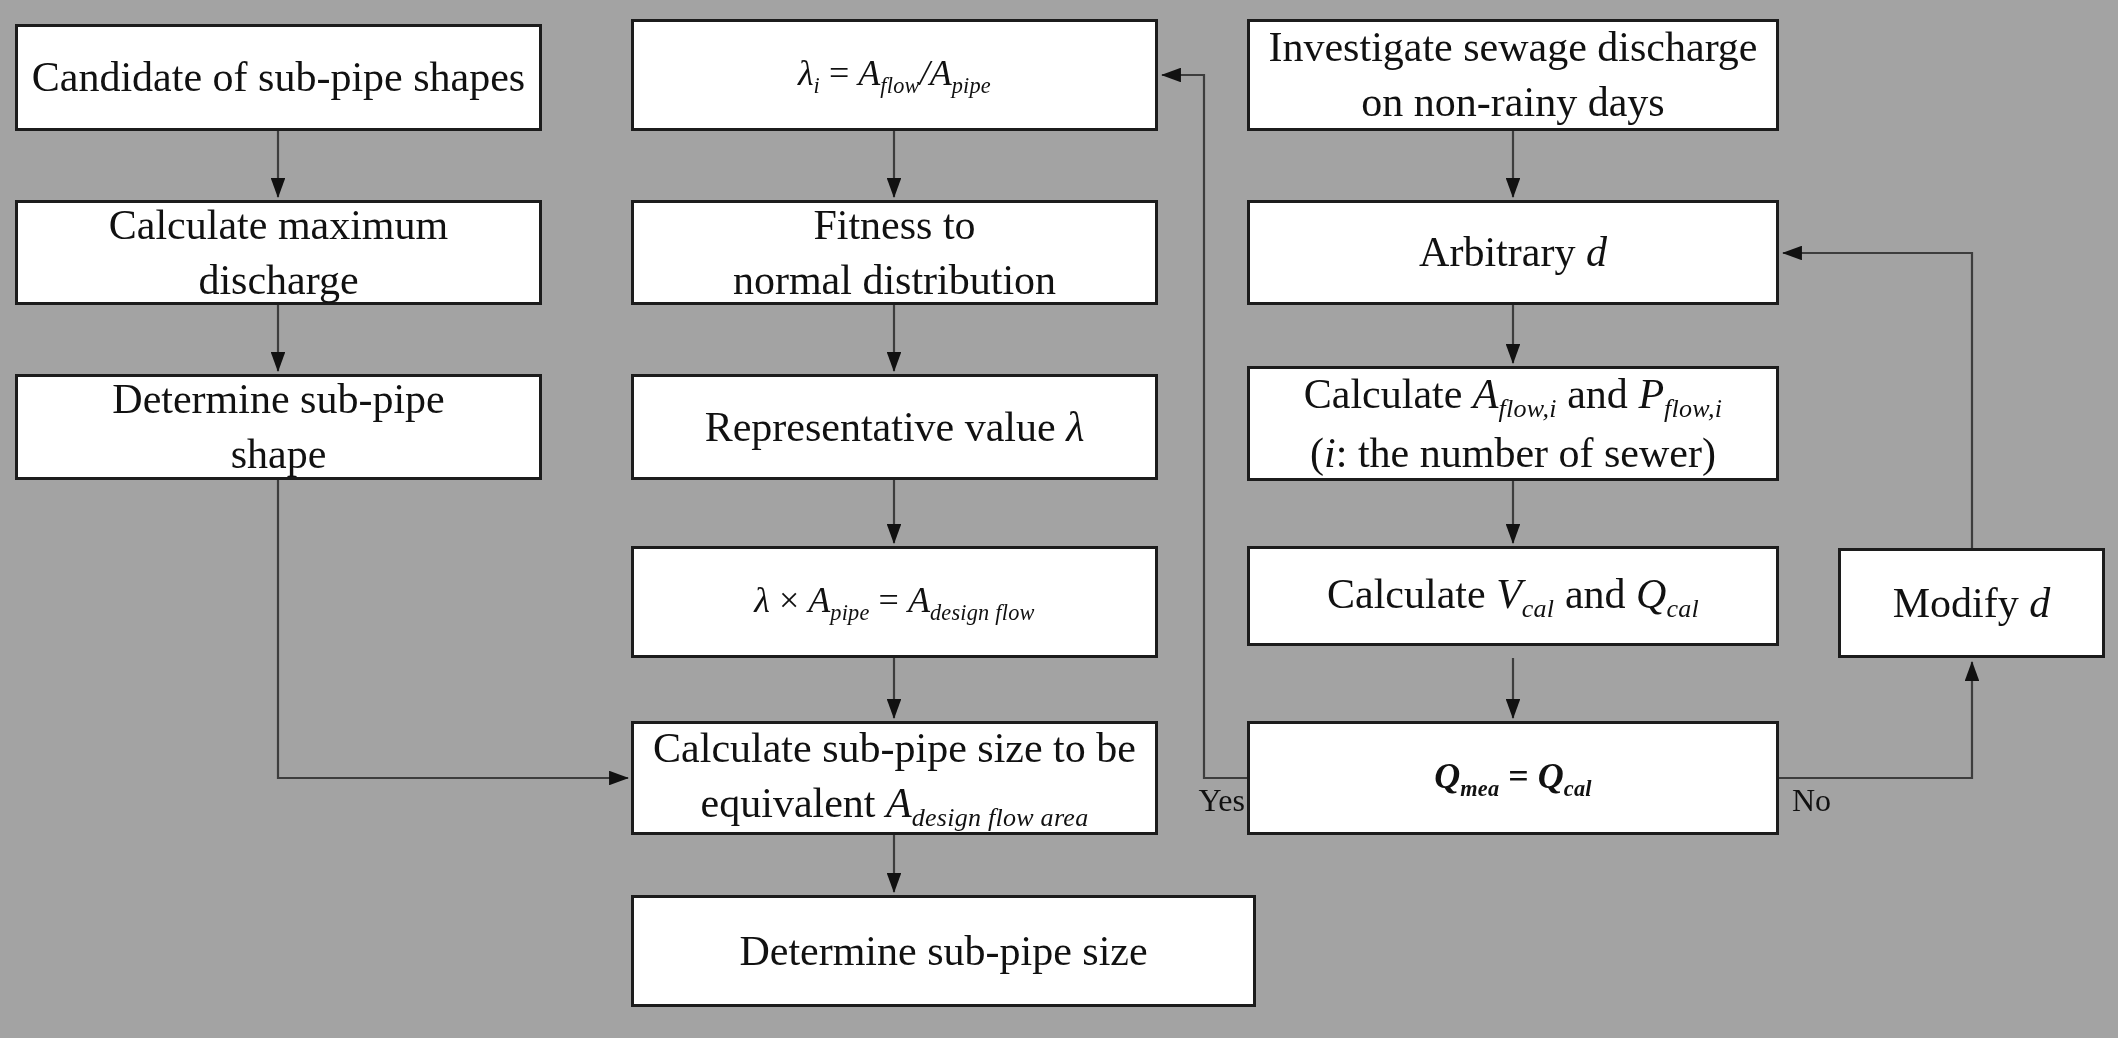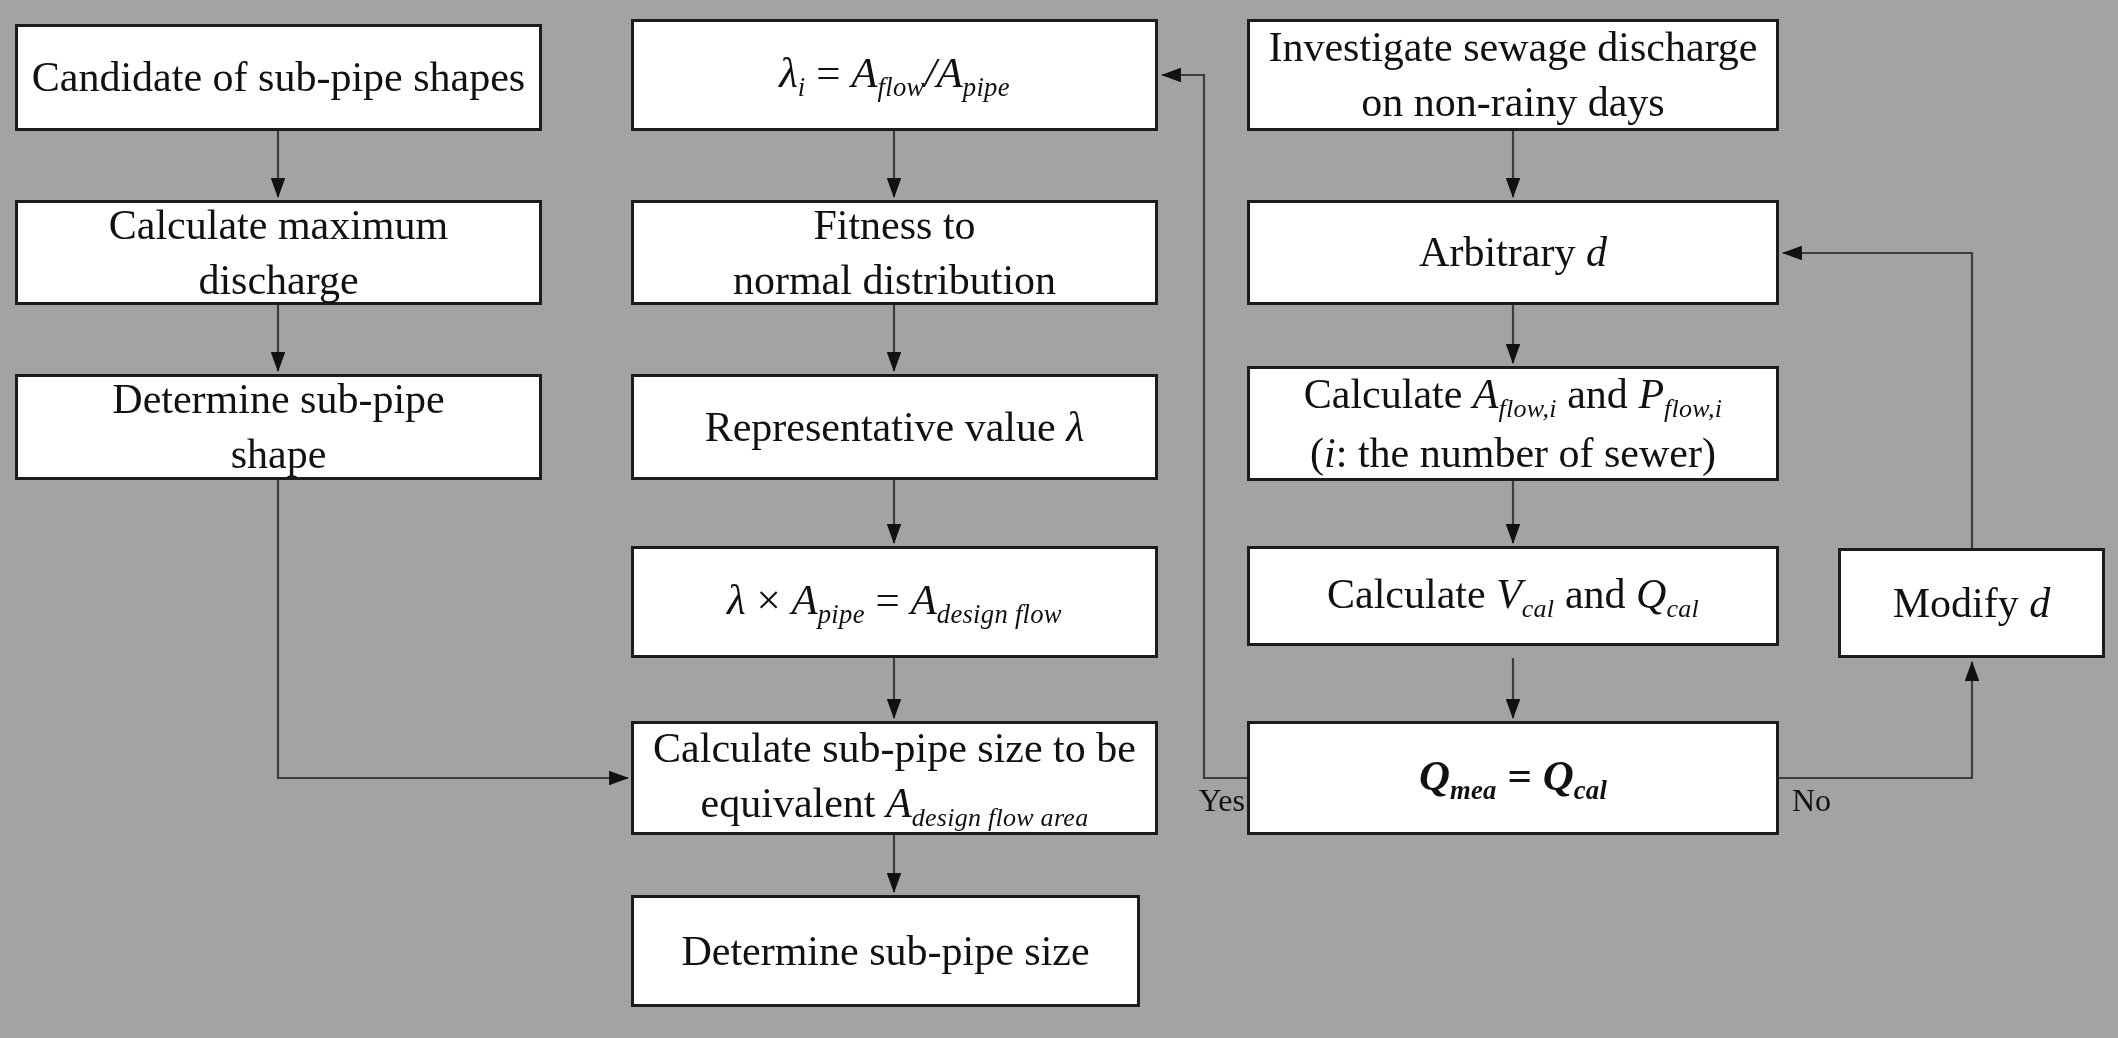--- a/index.html
+++ b/index.html
@@ -31,21 +31,21 @@
     background: #ffffff;
     display: flex;
     flex-direction: column;
     align-items: center;
     justify-content: center;
     text-align: center;
     font-size: 42px;
     line-height: 1.3;
   }
   .node .tline { white-space: nowrap; }
-  .node.eq { font-size: 43px; }
+  .node.eq { font-size: 36px; }
   .it { font-style: italic; }
   .sb {
     font-style: italic;
     font-size: 0.62em;
     vertical-align: -0.34em;
     letter-spacing: 0.01em;
   }
   .edge-label {
     position: absolute;
     font-size: 32px;
@@ -54,21 +54,21 @@
   }
   
   .n-candidate        { left: 15px;   top: 24px;  width: 527px; height: 107px; }
   .n-calc-max         { left: 15px;   top: 200px; width: 527px; height: 105px; }
   .n-determine-shape  { left: 15px;   top: 374px; width: 527px; height: 106px; }
   .n-lambda-ratio     { left: 631px;  top: 19px;  width: 527px; height: 112px; }
   .n-fitness          { left: 631px;  top: 200px; width: 527px; height: 105px; }
   .n-representative   { left: 631px;  top: 374px; width: 527px; height: 106px; }
   .n-design-flow-eq   { left: 631px;  top: 546px; width: 527px; height: 112px; }
   .n-calc-size        { left: 631px;  top: 721px; width: 527px; height: 114px; }
-  .n-determine-size   { left: 631px;  top: 895px; width: 509px; height: 112px; }
+  .n-determine-size   { left: 631px;  top: 895px; width: 625px; height: 112px; }
   .n-investigate      { left: 1247px; top: 19px;  width: 532px; height: 112px; }
   .n-arbitrary-d      { left: 1247px; top: 200px; width: 532px; height: 105px; }
   .n-calc-flow-i      { left: 1247px; top: 366px; width: 532px; height: 115px; }
   .n-calc-vq          { left: 1247px; top: 546px; width: 532px; height: 100px; }
   .n-q-check          { left: 1247px; top: 721px; width: 532px; height: 114px; font-weight: bold; }
   .n-modify-d         { left: 1838px; top: 548px; width: 267px; height: 110px; }
   .l-yes { left: 1130px; top: 784px; width: 115px; text-align: right; }
   .l-no  { left: 1792px; top: 784px; }
 </style>
 </head>

